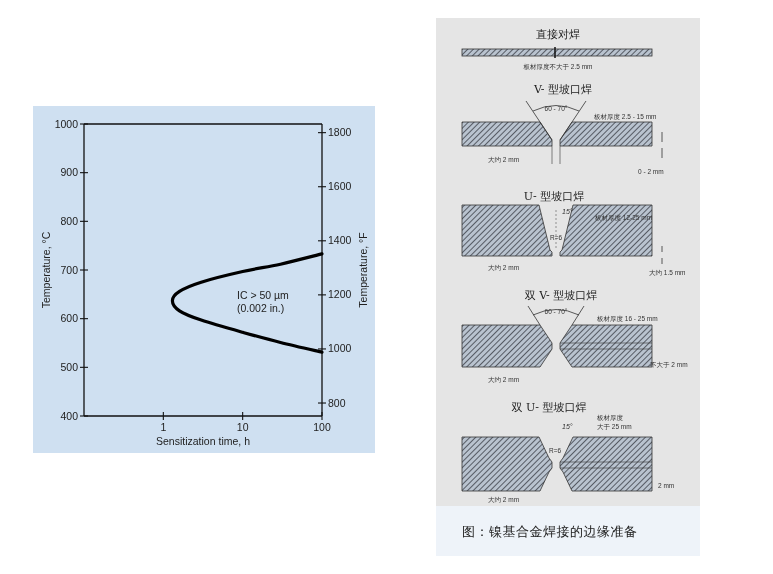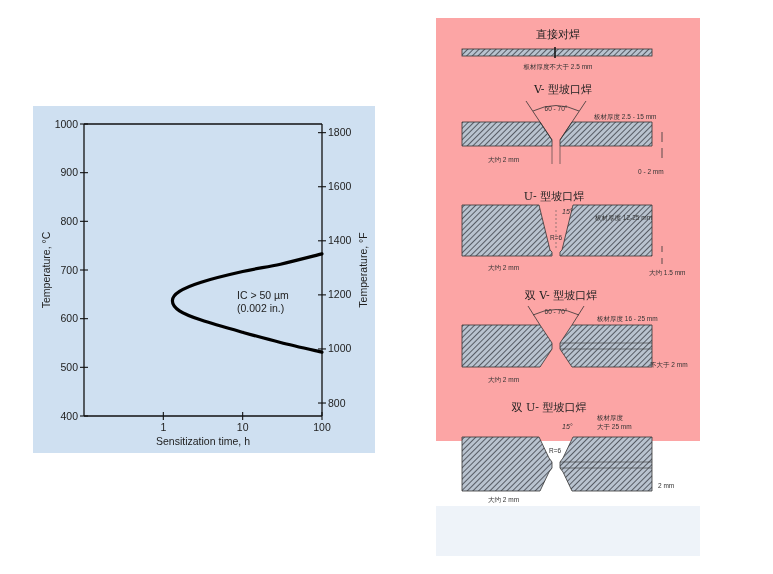--- a/index.html
+++ b/index.html
@@ -6,22 +6,22 @@
   body {
     width: 773px; height: 574px; background: #ffffff; position: relative; overflow: hidden;
     font-family: "Liberation Sans", "DejaVu Sans", sans-serif;
   }
   .chart-panel {
     position: absolute; left: 33px; top: 106px; width: 342px; height: 347px;
     background: #cfe0f1;
   }
   .chart-panel svg { position: absolute; left: 0; top: 0; }
   .weld-panel {
-    position: absolute; left: 436px; top: 18px; width: 264px; height: 423px;
-    background: #fca5a5;
+    position: absolute; left: 436px; top: 18px; width: 264px; height: 538px;
+    background: #e5e5e5;
   }
   .weld-panel .caption-area {
     position: absolute; left: 0; top: 488px; width: 264px; height: 50px;
     background: #eef3f9;
   }
   .weld-panel svg { position: absolute; left: 0; top: 0; }
   .caption {
     position: absolute; left: 26px; top: 505px; font-size: 13px; color: #222;
     font-family: "DejaVu Serif", "Liberation Serif", serif; letter-spacing: 0.5px;
   }
@@ -159,13 +159,14 @@
       <line x1="124" y1="444" x2="216" y2="444" stroke="#333" stroke-width="0.6"></line>
       <line x1="124" y1="450" x2="216" y2="450" stroke="#333" stroke-width="0.6"></line>
       <text x="119" y="435" font-size="6.5" text-anchor="middle" fill="#333">R=6</text>
       <text x="126" y="411" font-size="7" font-style="italic" fill="#333">15°</text>
       <text x="161" y="402" font-size="6.5" fill="#333">板材厚度</text>
       <text x="161" y="411" font-size="6.5" fill="#333">大于 25 mm</text>
       <text x="52" y="484" font-size="6.5" fill="#333">大约  2 mm</text>
       <text x="222" y="470" font-size="6.5" fill="#333">2 mm</text>
     </g>
   </svg>
+  <div class="caption">图：镍基合金焊接的边缘准备</div>
 </div>
 
 </body></html>

